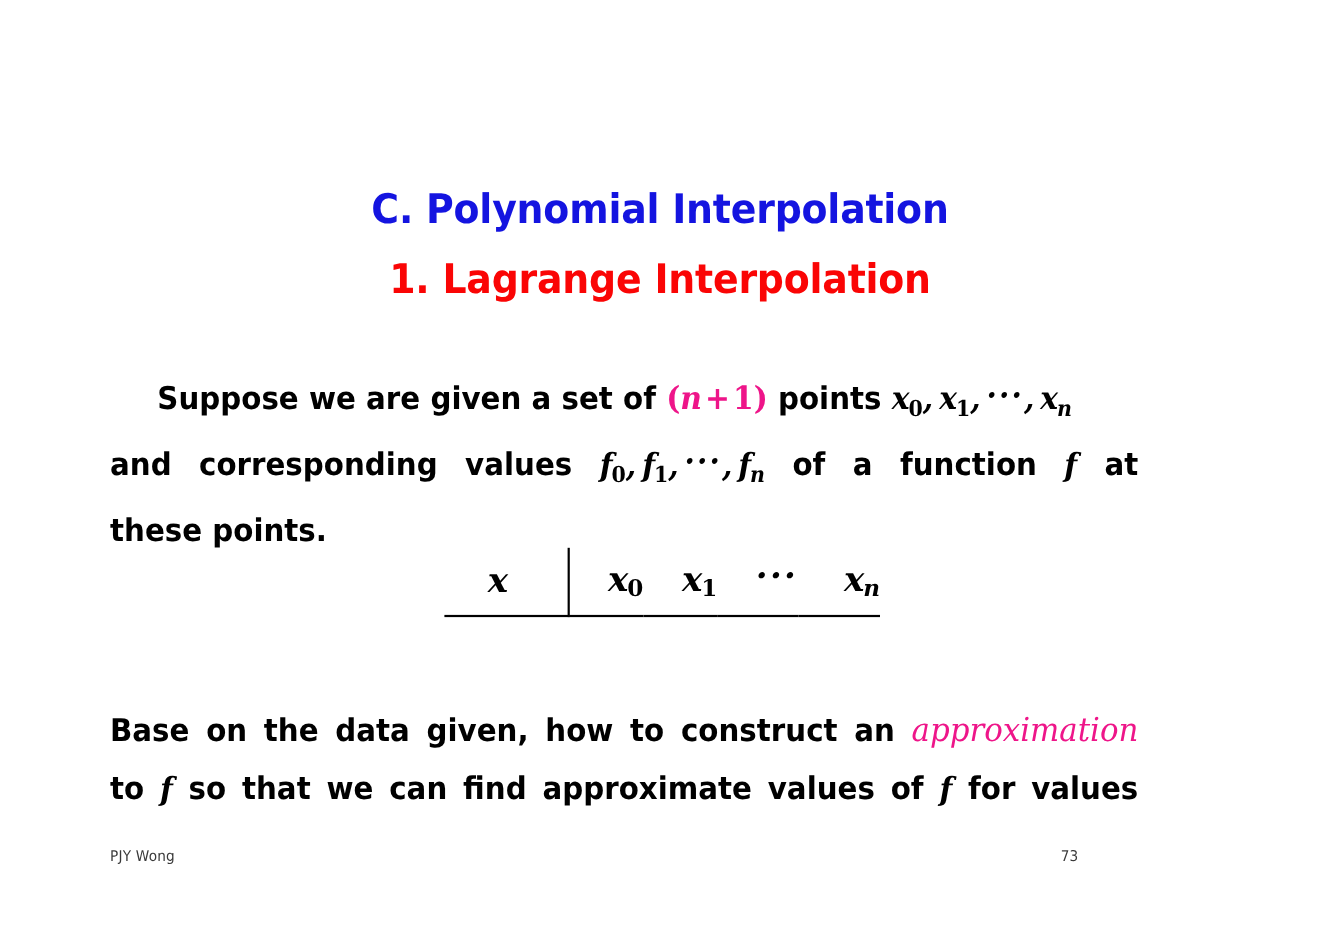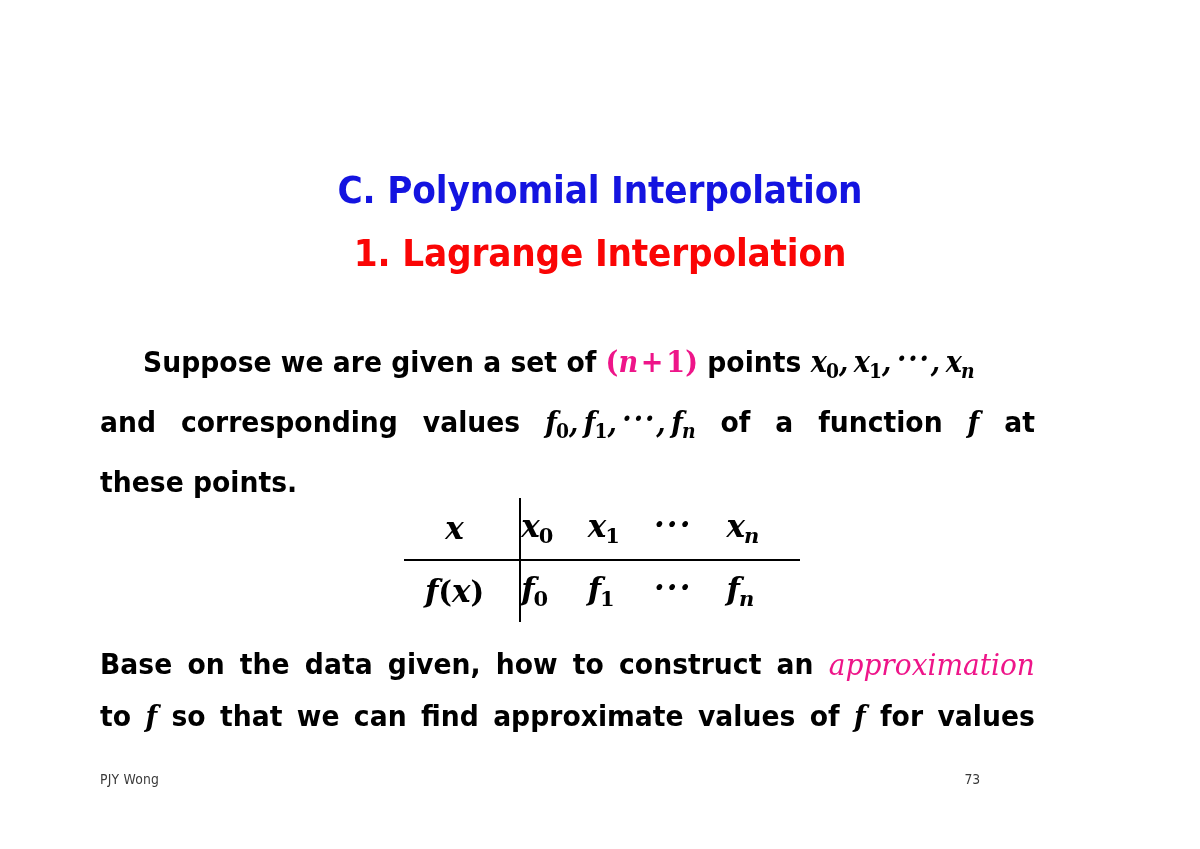--- a/index.html
+++ b/index.html
@@ -142,21 +142,21 @@
   }
   .tbl {
     border-collapse: collapse;
     width: 396px;
     font-family: "DejaVu Serif", "Liberation Serif", serif;
     font-weight: bold;
     font-style: italic;
   }
   .tbl td {
     padding: 0;
-    text-align: left;
+    text-align: right;
     vertical-align: middle;
     height: 61px;
   }
   .tbl .rowlabel {
     width: 108px;
     border-right: 2.2px solid #000000;
     padding-right: 14px;
     text-align: center;
   }
   .tbl tr.top-row td { border-bottom: 2.2px solid #000000; }
@@ -238,37 +238,20 @@
           <span class="cell">x<span class="sub-up">0</span></span>
         </td>
         <td class="c1">
           <span class="cell">x<span class="sub-up">1</span></span>
         </td>
         <td class="cd">
           <span class="cell cdots">···</span>
         </td>
         <td class="cn">
           <span class="cell">x<span class="sub">n</span></span>
-        </td>
-      </tr>
-      <tr>
-        <td class="rowlabel">
-          <span class="cell">f<span class="m-up">(</span>x<span class="m-up">)</span></span>
-        </td>
-        <td class="c0">
-          <span class="cell">f<span class="sub-up">0</span></span>
-        </td>
-        <td class="c1">
-          <span class="cell">f<span class="sub-up">1</span></span>
-        </td>
-        <td class="cd">
-          <span class="cell cdots">···</span>
-        </td>
-        <td class="cn">
-          <span class="cell">f<span class="sub">n</span></span>
         </td>
       </tr>
     </tbody>
       </table>
   </div>
 
   <div class="para para-2">
 
     <span class="line justify">
       <span>Base</span>

